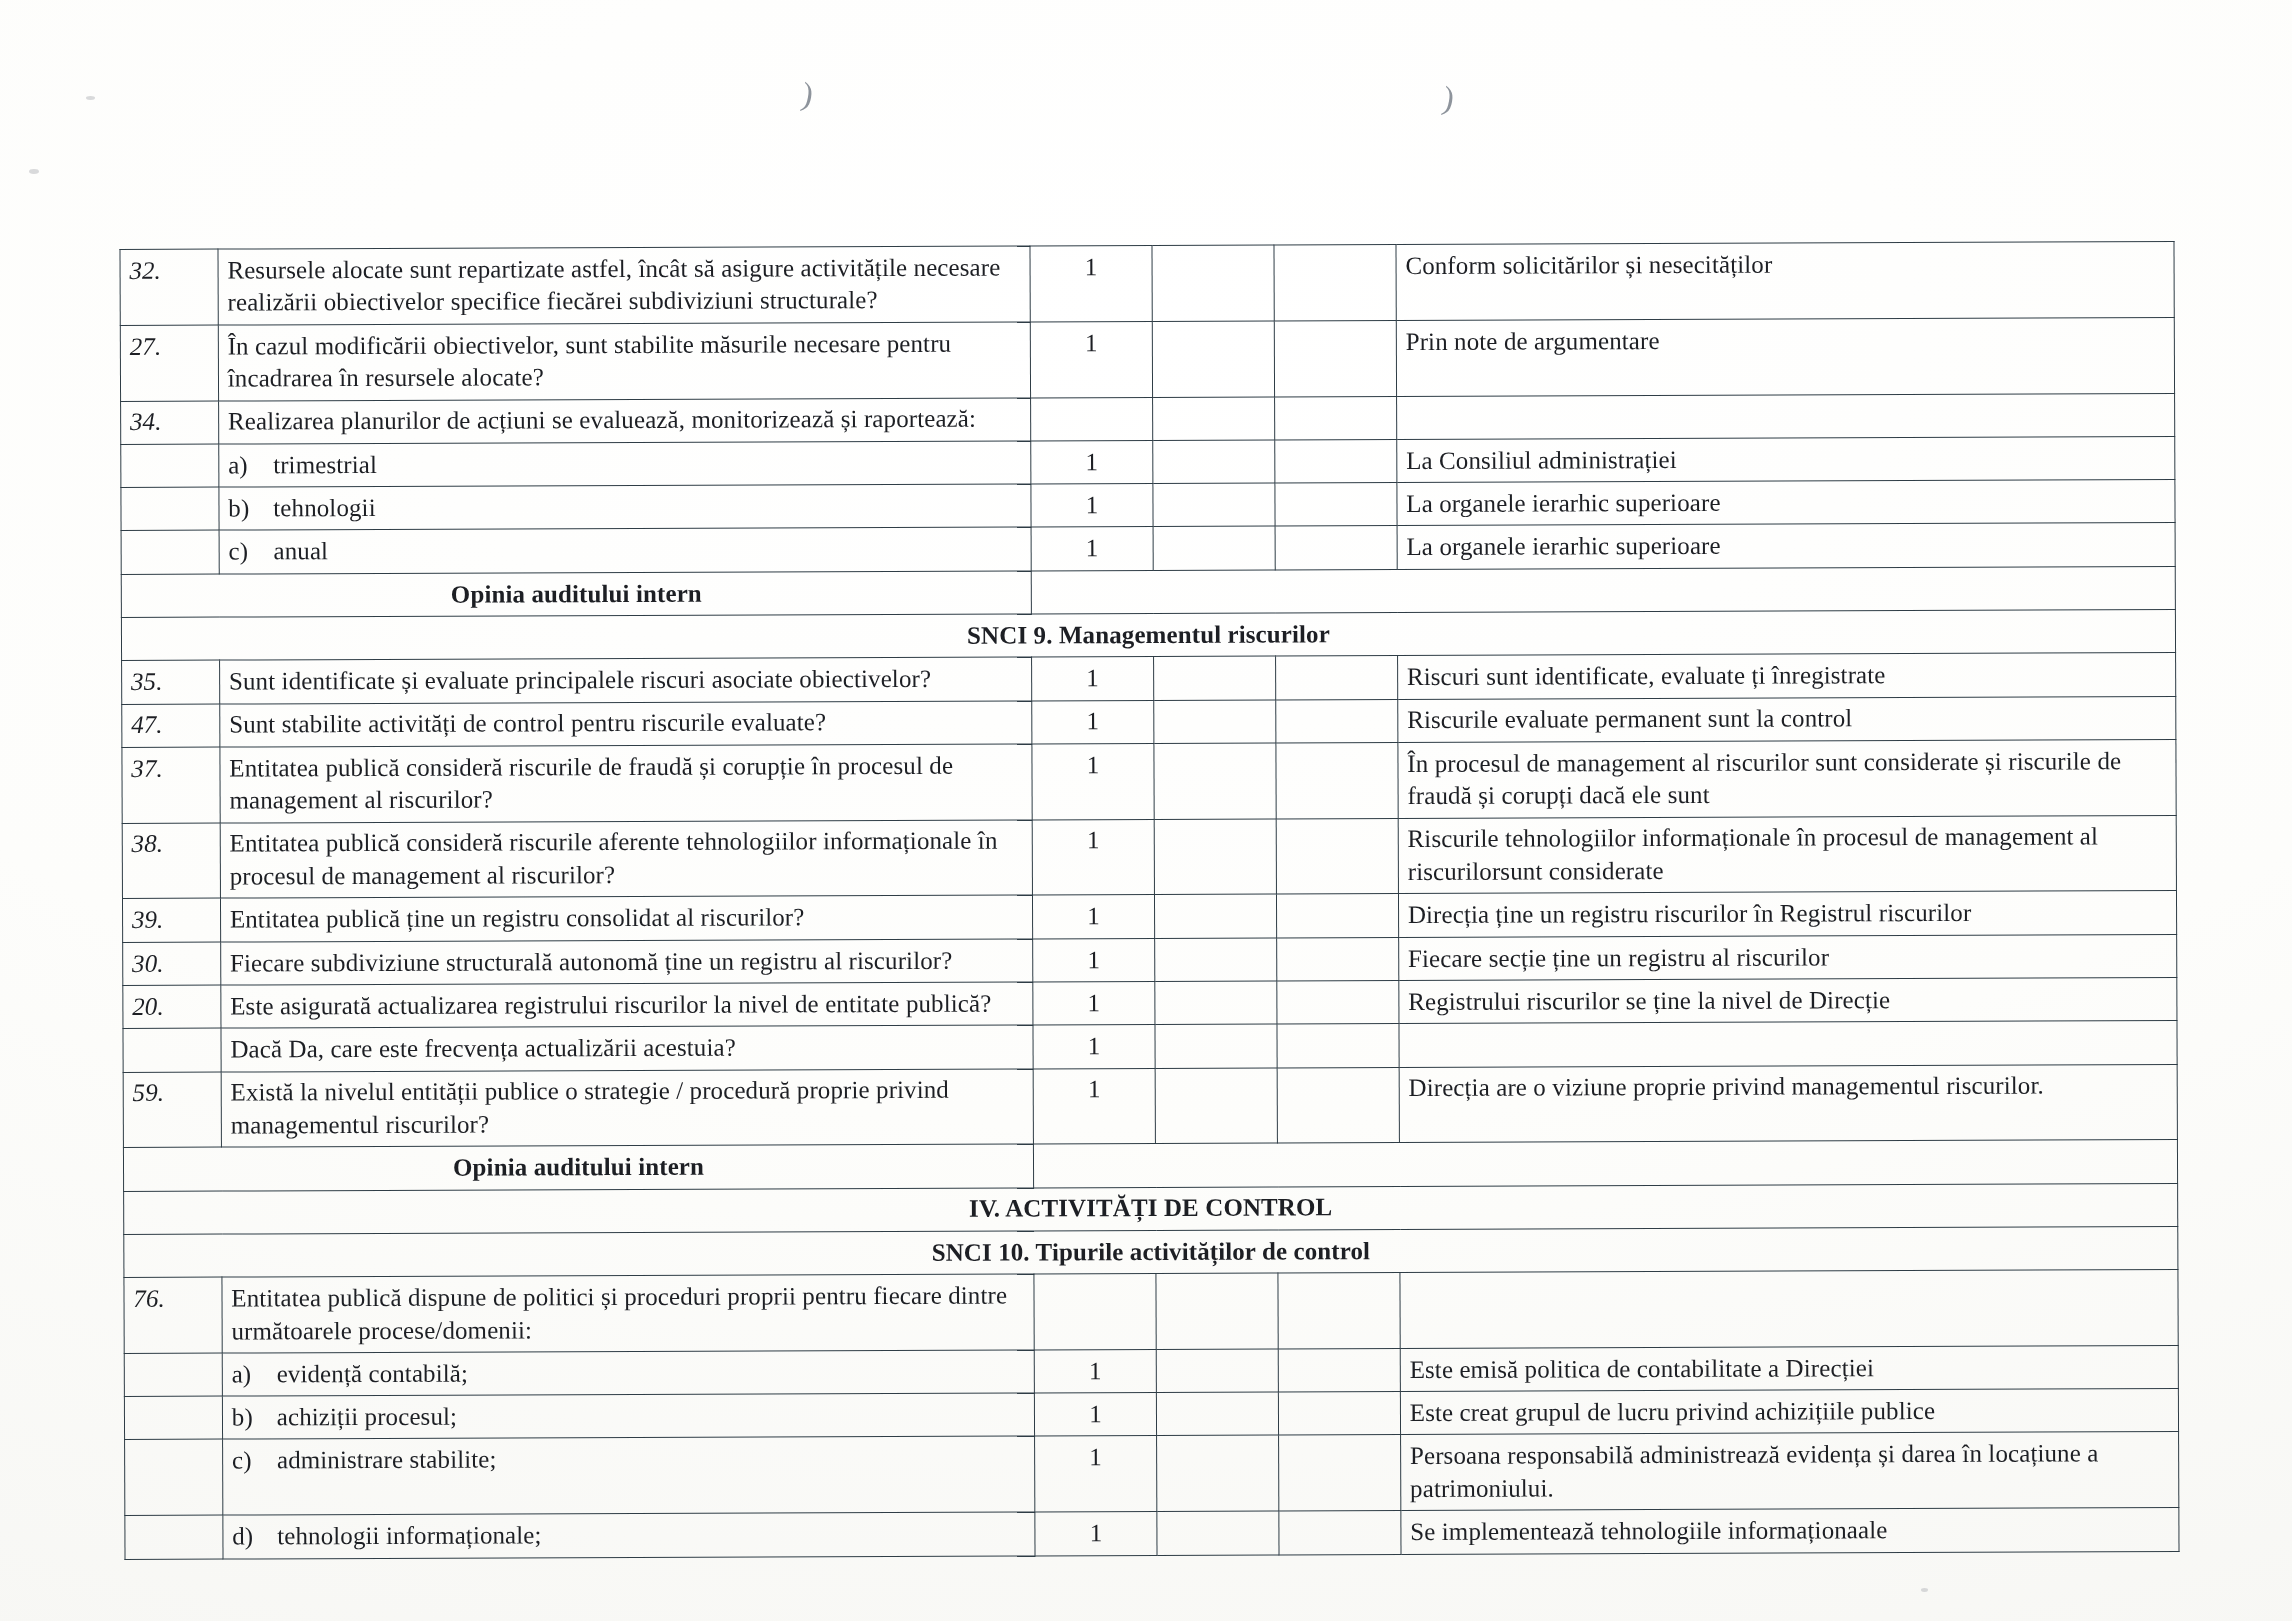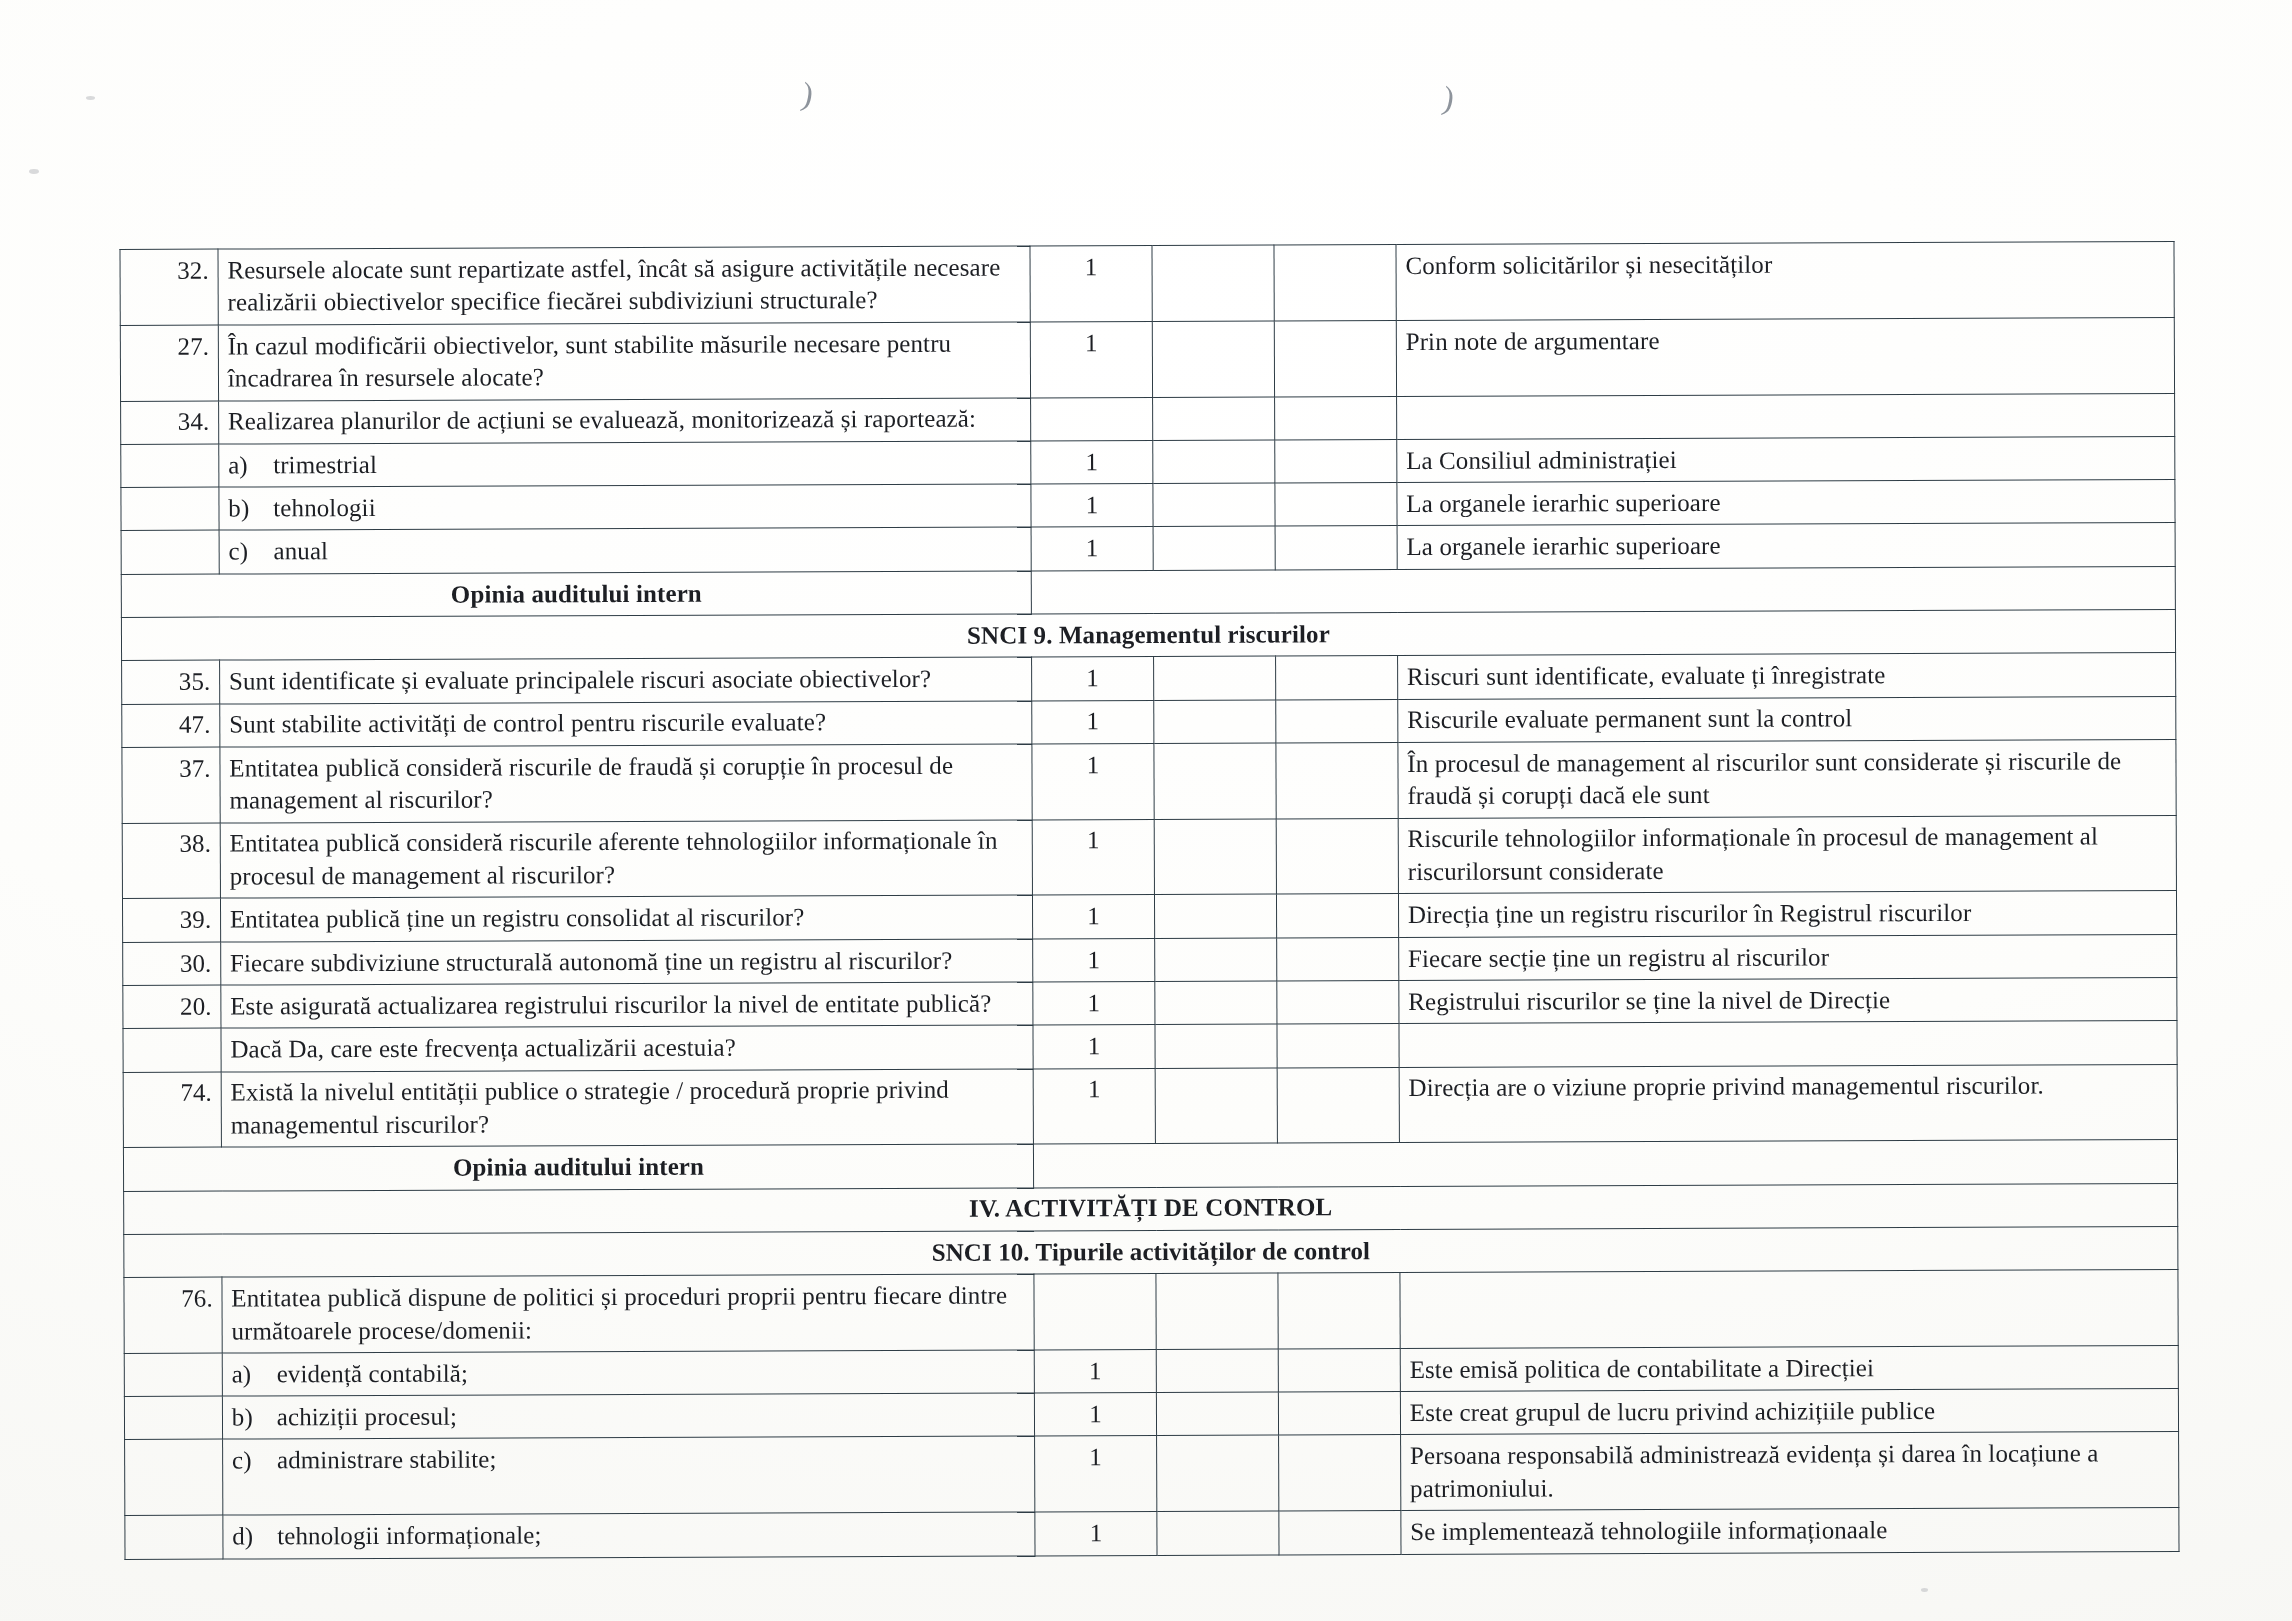--- a/index.html
+++ b/index.html
@@ -51,21 +51,21 @@
     background:transparent;
   }
   
   col.c-num{width:98px;}
   col.c-q{width:812px;}
   col.c-y{width:122px;}
   col.c-n{width:122px;}
   col.c-na{width:122px;}
   col.c-com{width:778px;}
 
-  .num{text-align:right;font-size:24.5px;padding-top:5.9px;}
+  .num{text-align:left;font-size:24.5px;padding-top:5.9px;font-style:italic;}
   .mark{text-align:center;font-size:24.5px;color:#23262b;}
   .com{font-size:24px;line-height:1.26;}
   .q{font-size:24.5px;}
   .sub{padding-left:76px;}
   .sub .lbl{display:inline-block;width:45px;}
 
   td.section{
     text-align:center;
     font-weight:bold;
     font-size:25.5px;
@@ -248,21 +248,21 @@
       <tr>
         <td class="num"></td>
         <td class="q">Dacă Da, care este frecvența actualizării acestuia?</td>
         <td class="mark">1</td>
         <td class="mark"></td>
         <td class="mark"></td>
         <td class="com"></td>
       </tr>
 
       <tr>
-        <td class="num">74.</td>
+        <td class="num">59.</td>
         <td class="q pad-btm">Există la nivelul entității publice o strategie / procedură proprie privind managementul riscurilor?</td>
         <td class="mark">1</td>
         <td class="mark"></td>
         <td class="mark"></td>
         <td class="com v-mid">Direcția are o viziune proprie privind managementul riscurilor.</td>
       </tr>
 
       <tr>
         <td class="opinion" colspan="2">Opinia auditului intern</td>
         <td colspan="4"></td>

